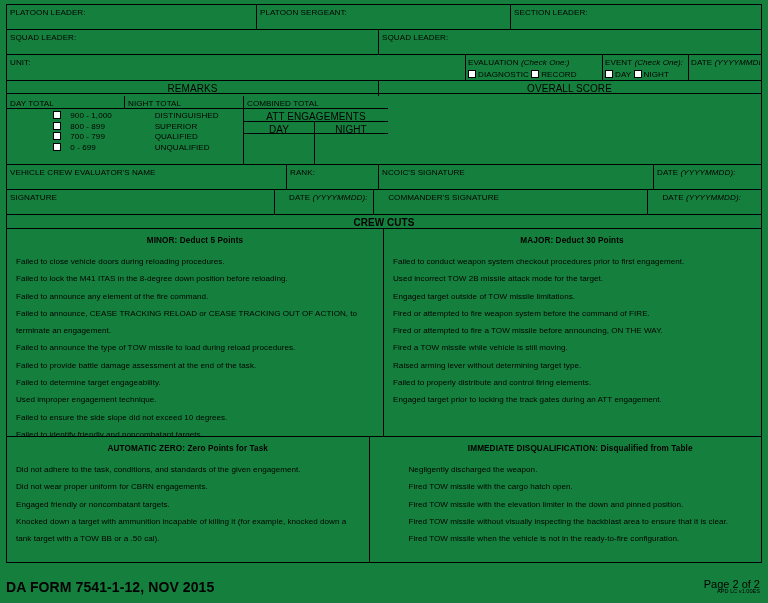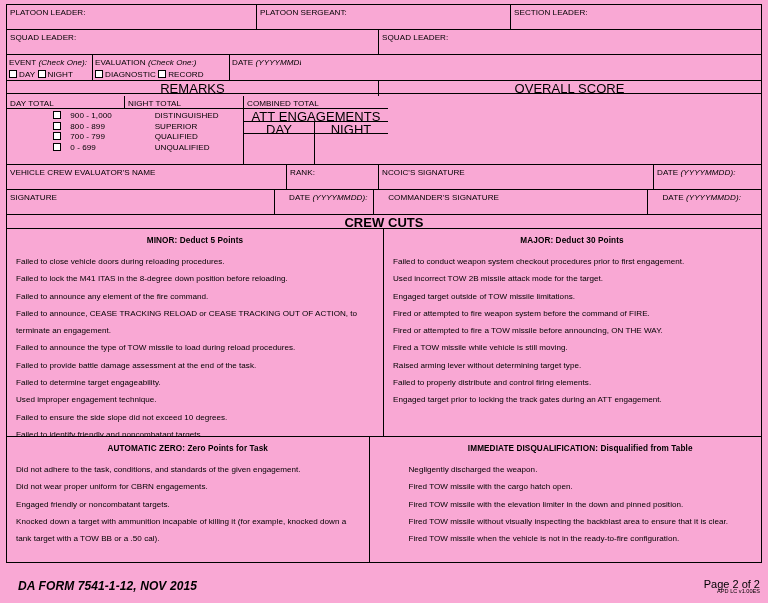--- a/index.html
+++ b/index.html
@@ -11,21 +11,21 @@
     font-family: "Liberation Sans", sans-serif;
     color: #000000;
     -webkit-font-smoothing: none;
   }
   #page {
     position: relative;
     width: 768px;
     height: 603px;
     box-sizing: border-box;
     padding: 4px 6px 0 6px;
-    background: #f9a8d4;
+    background: #15803d;
     overflow: hidden;
   }
 
   
   .frame {
     border: 1.6px solid #000;
     box-sizing: border-box;
     width: 756px;
   }
   .row {
@@ -58,21 +58,21 @@
     border: 1px solid #000;
     box-sizing: border-box;
     vertical-align: -1px;
     background: #fff;
     margin-right: 2px;
   }
 
   
   .banner {
     text-align: center;
-    font-size: 13px;
+    font-size: 10px;
     line-height: 11px;
     padding-top: 2px;
     box-sizing: border-box;
   }
 
   
   .cc-title {
     text-align: center;
     font-weight: bold;
     font-size: 8.2px;
@@ -91,26 +91,25 @@
   
   #footer {
     position: absolute;
     left: 6px;
     right: 6px;
     bottom: 2px;
     height: 26px;
   }
   #form-id {
     position: absolute;
-    left: 12px;
+    left: 0;
     top: 4px;
     font-weight: bold;
-    font-size: 12px;
+    font-size: 14px;
     letter-spacing: 0.1px;
-    font-style: italic;
   }
   #page-num {
     position: absolute;
     right: 2px;
     top: 3px;
     font-size: 11px;
     text-align: right;
   }
   #apd {
     position: absolute;
@@ -142,36 +141,39 @@
     <div class="row rb" style="height:25px;">
       <div class="cell" style="width:372px;">
         <span class="lbl">SQUAD LEADER:</span>
       </div>
       <div class="cell" style="width:381px;">
         <span class="lbl">SQUAD LEADER:</span>
       </div>
     </div>
 
     <div class="row rb-thick" style="height:26px;">
+      <div class="cell" style="width:459px;">
+        <span class="lbl">UNIT:</span>
+      </div>
+
+      <div class="cell" style="width:137px;padding-left:2px;">
+        <div style="white-space:nowrap;">
+          <span>EVALUATION</span><span> </span><span class="ital">(Check One:)</span>
+        </div>
+        <div style="white-space:nowrap;margin-top:1px;">
+          <span class="cbx"></span><span>DIAGNOSTIC</span><span>&nbsp;</span><span class="cbx"></span><span>RECORD</span>
+        </div>
+      </div>
 
       <div class="cell" style="width:86px;padding-left:2px;">
         <div style="white-space:nowrap;">
           <span>EVENT</span><span> </span><span class="ital">(Check One):</span>
         </div>
         <div style="white-space:nowrap;margin-top:1px;">
           <span class="cbx"></span><span>DAY</span><span>&nbsp;</span><span class="cbx"></span><span>NIGHT</span>
-        </div>
-      </div>
-
-      <div class="cell" style="width:137px;padding-left:2px;">
-        <div style="white-space:nowrap;">
-          <span>EVALUATION</span><span> </span><span class="ital">(Check One:)</span>
-        </div>
-        <div style="white-space:nowrap;margin-top:1px;">
-          <span class="cbx"></span><span>DIAGNOSTIC</span><span>&nbsp;</span><span class="cbx"></span><span>RECORD</span>
         </div>
       </div>
 
       <div class="cell" style="width:71px;padding-left:2px;">
         <span class="lbl" style="white-space:nowrap;"><span>DATE</span> <span class="ital">(YYYYMMDD):</span></span>
       </div>
     </div>
 
     <div class="row rb" style="height:13px;">
       <div class="cell banner" style="width:372px;padding-left:0;">REMARKS</div>

